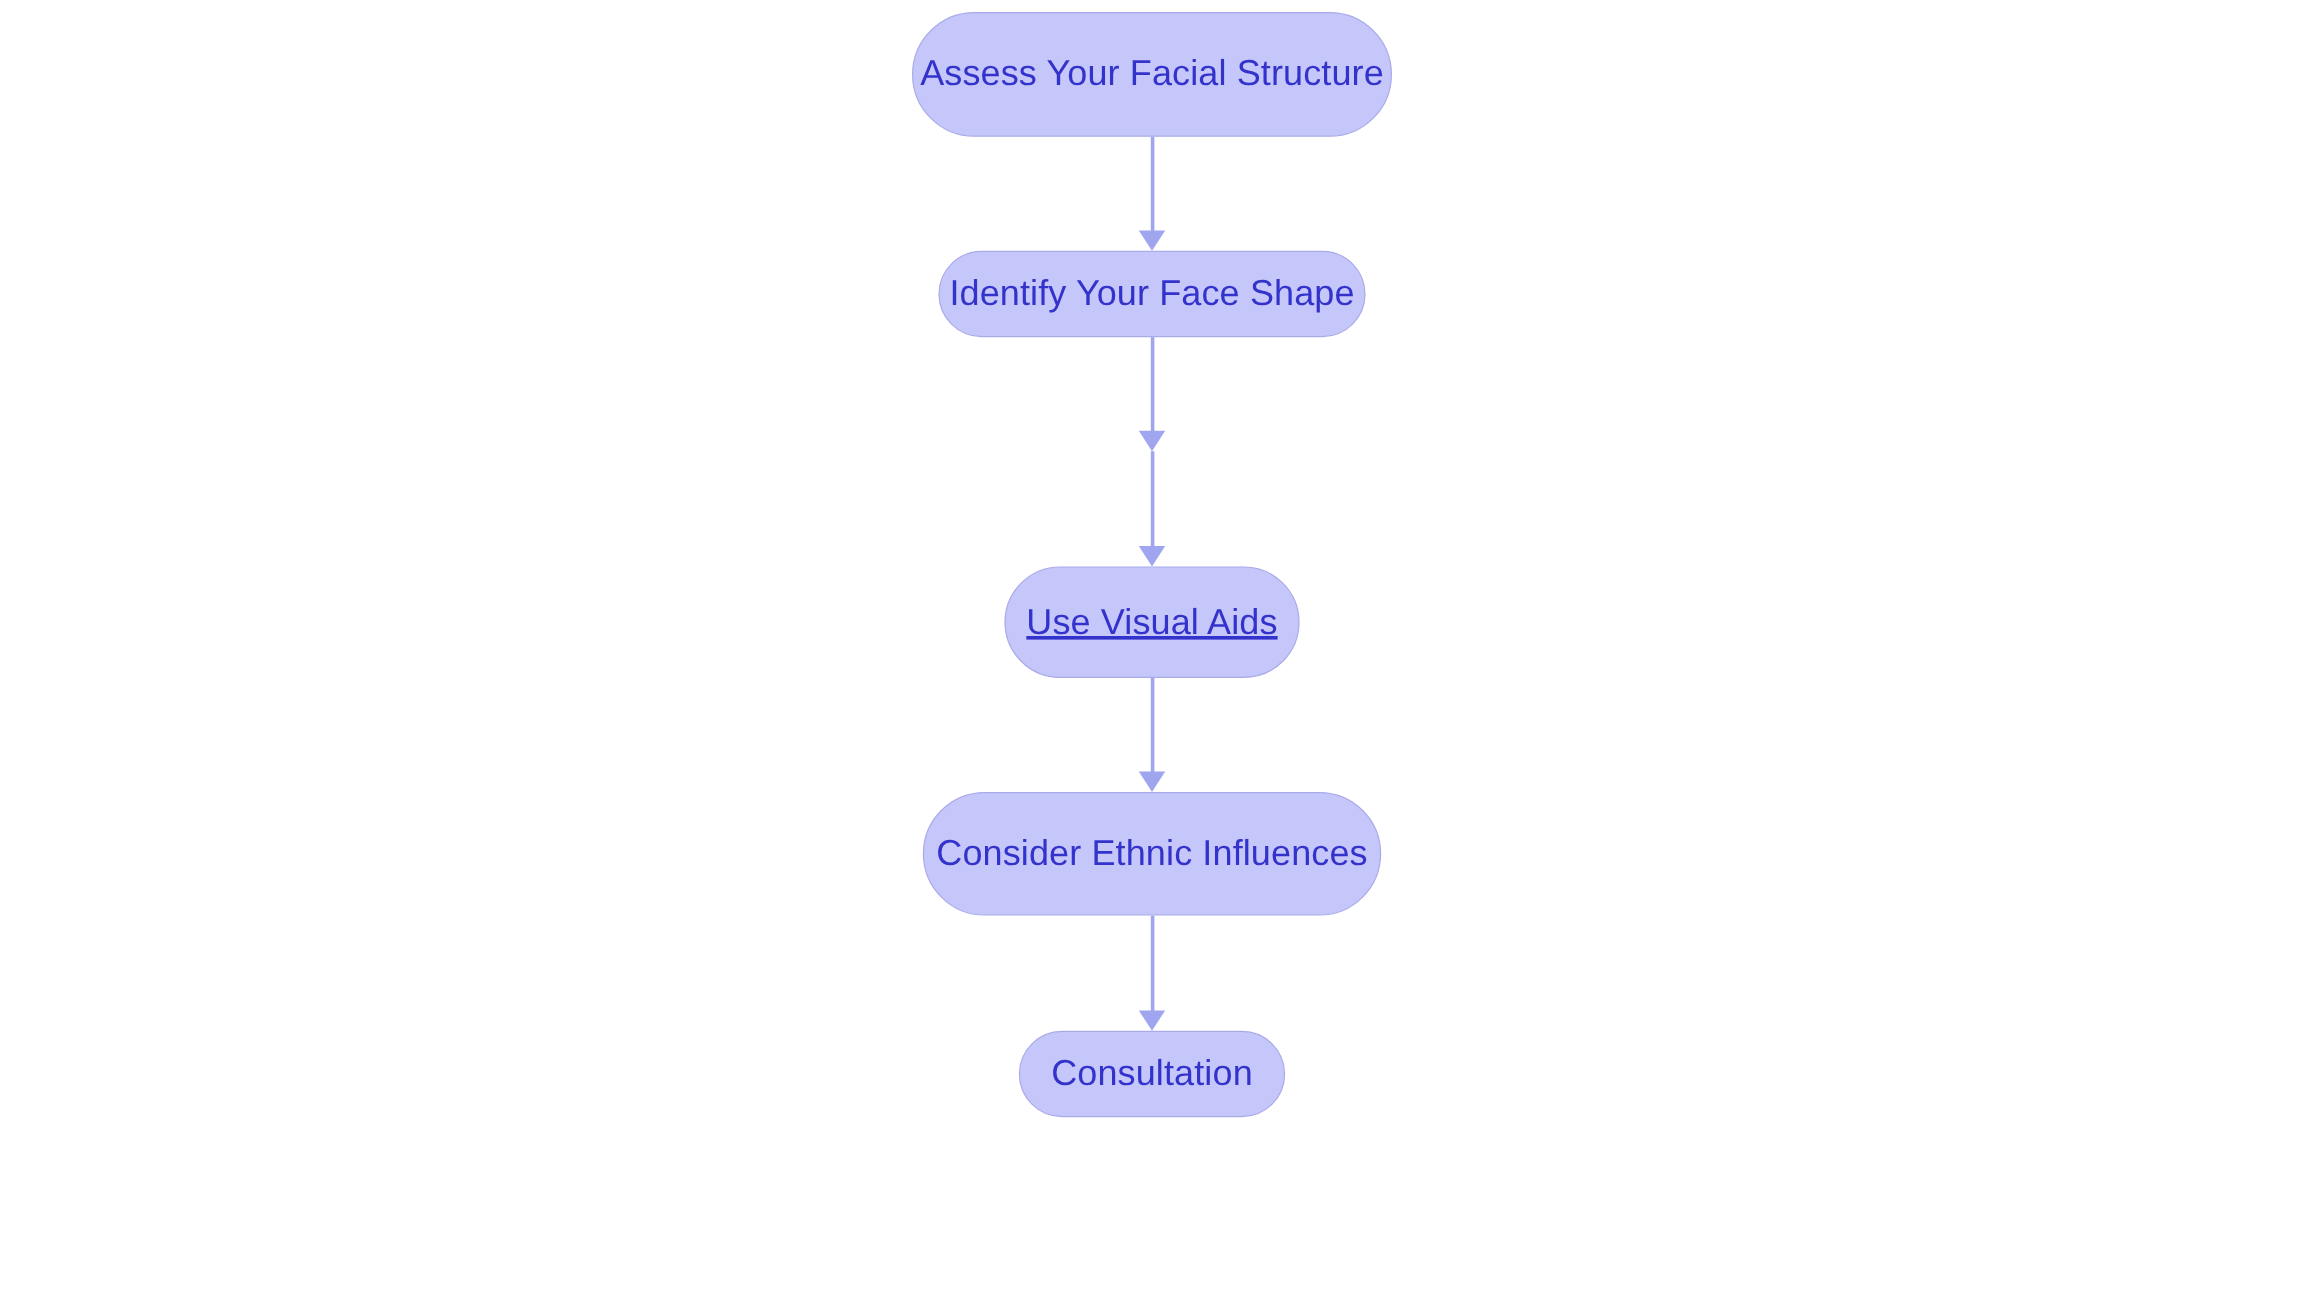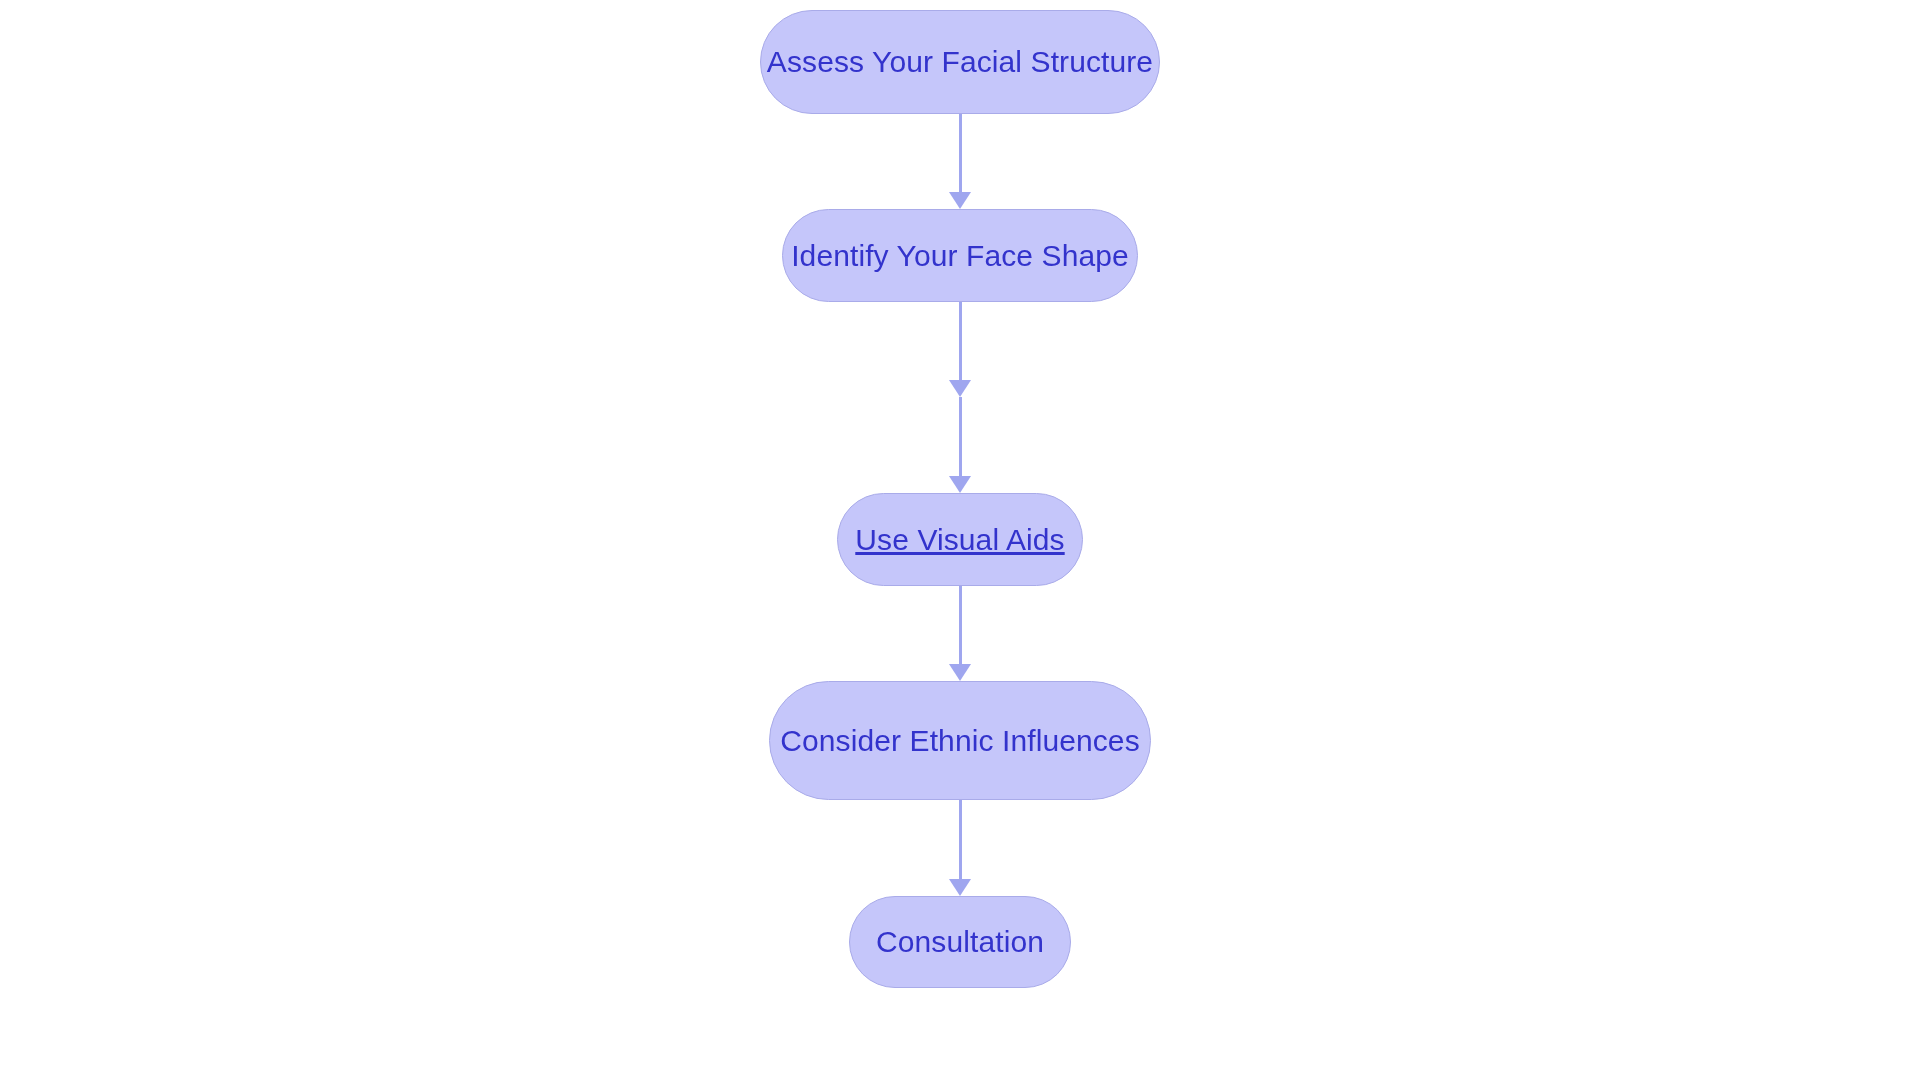--- a/index.html
+++ b/index.html
@@ -47,25 +47,25 @@
     font-family: "Liberation Sans", sans-serif;
     font-size: 30px;
     font-weight: 400;
     letter-spacing: 0.1px;
     white-space: nowrap;
     flex: 0 0 auto;
   }
 
   
   .node-0 { width: 400px; height: 104px; }
-  .node-1 { width: 356px; height: 93px; text-align: right;  }
+  .node-1 { width: 356px; height: 72px; text-align: right;  }
   .node-2 { width: 316px; height: 95px;  }
   .node-3 { width: 246px; height: 93px; text-decoration: underline;  }
-  .node-4 { width: 382px; height: 119px; }
-  .node-5 { width: 222px; height: 92px;  }
+  .node-4 { width: 382px; height: 103px; }
+  .node-5 { width: 222px; height: 72px;  }
 
   .connector {
     position: relative;
     flex: 0 0 auto;
     width: 26px;
     display: flex;
     flex-direction: column;
     align-items: center;
   }
   .connector-line {

